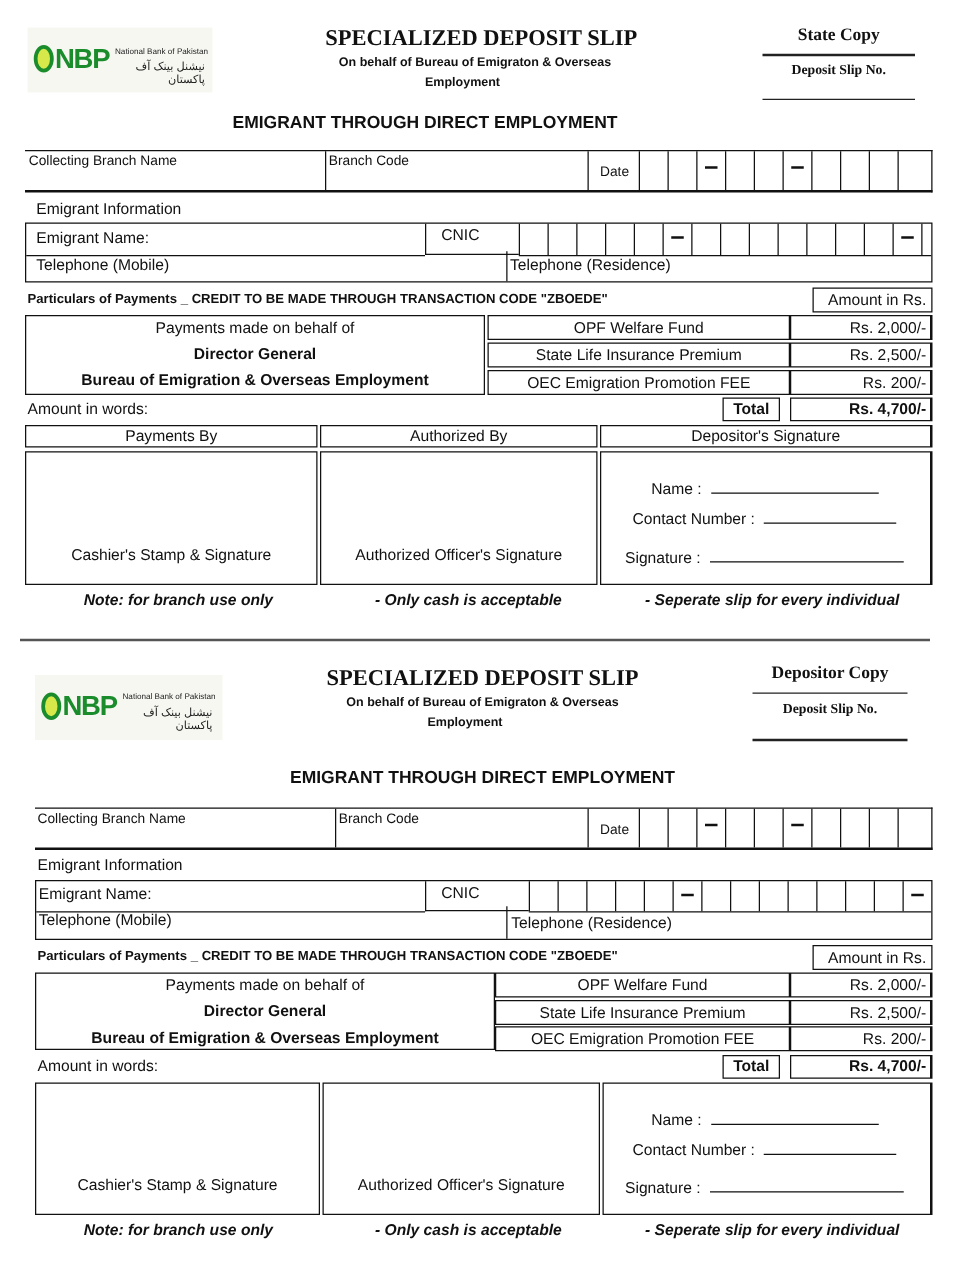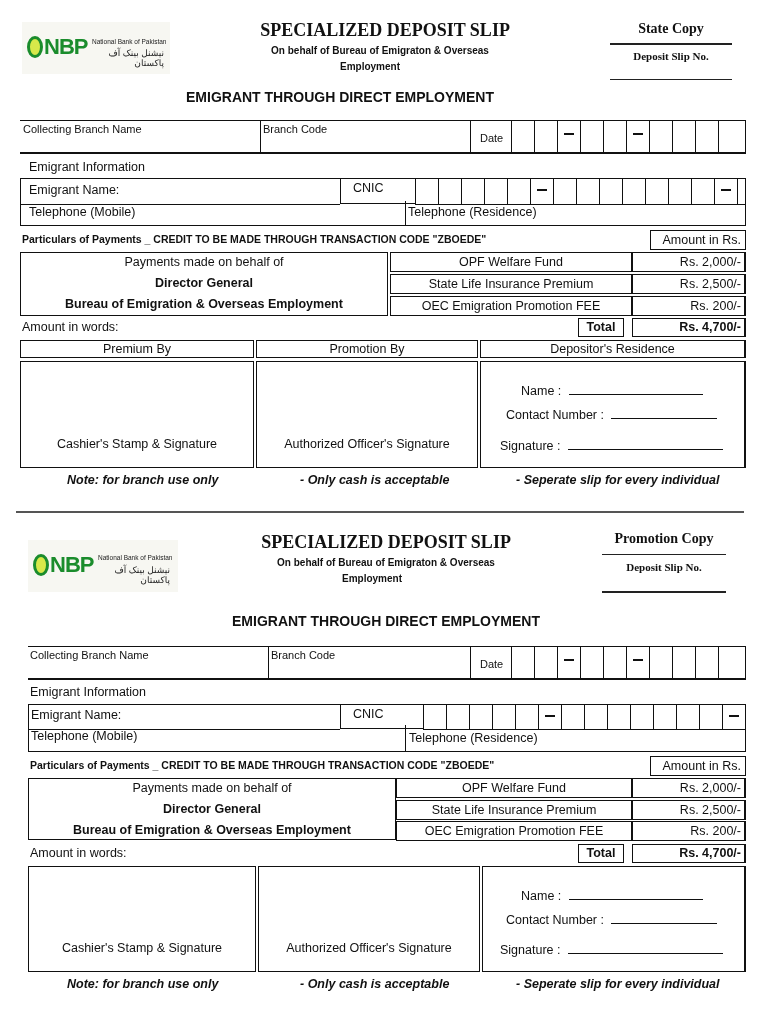--- a/index.html
+++ b/index.html
@@ -124,23 +124,23 @@
   <div class="box t12 right" style="left:632px;top:252px;width:114px;height:20px;padding:2px 3px 0 0;border-right-width:2px;"><span>Rs. 2,000/-</span></div>
   <div class="box t12 ctr" style="left:390px;top:274px;width:242px;height:20px;padding-top:2px;"><span>State Life Insurance Premium</span></div>
   <div class="box t12 right" style="left:632px;top:274px;width:114px;height:20px;padding:2px 3px 0 0;border-right-width:2px;"><span>Rs. 2,500/-</span></div>
   <div class="box t12 ctr" style="left:390px;top:296px;width:242px;height:20px;padding-top:2px;"><span>OEC Emigration Promotion FEE</span></div>
   <div class="box t12 right" style="left:632px;top:296px;width:114px;height:20px;padding:2px 3px 0 0;border-right-width:2px;"><span>Rs. 200/-</span></div>
 
   <div class="abs t12" style="left:22px;top:320px;">Amount in words:</div>
   <div class="box t12 b ctr" style="left:578px;top:318px;width:46px;height:19px;padding-top:1px;"><span>Total</span></div>
   <div class="box t12 b right" style="left:632px;top:318px;width:114px;height:19px;padding:1px 3px 0 0;border-right-width:2px;"><span>Rs. 4,700/-</span></div>
 
-  <div class="box t12 ctr" style="left:20px;top:340px;width:234px;height:18px;padding-top:1px;"><span>Premium By</span></div>
-  <div class="box t12 ctr" style="left:256px;top:340px;width:222px;height:18px;padding-top:1px;"><span>Promotion By</span></div>
-  <div class="box t12 ctr" style="left:480px;top:340px;width:266px;height:18px;padding-top:1px;border-right-width:2px;"><span>Depositor's Residence</span></div>
+  <div class="box t12 ctr" style="left:20px;top:340px;width:234px;height:18px;padding-top:1px;"><span>Payments By</span></div>
+  <div class="box t12 ctr" style="left:256px;top:340px;width:222px;height:18px;padding-top:1px;"><span>Authorized By</span></div>
+  <div class="box t12 ctr" style="left:480px;top:340px;width:266px;height:18px;padding-top:1px;border-right-width:2px;"><span>Depositor's Signature</span></div>
 
   <div class="box t12" style="left:20px;top:361px;width:234px;height:107px;">
     <div class="abs ctr" style="left:0;top:75px;width:232px;">Cashier's Stamp &amp; Signature</div>
   </div>
   <div class="box t12" style="left:256px;top:361px;width:222px;height:107px;">
     <div class="abs ctr" style="left:0;top:75px;width:220px;">Authorized Officer's Signature</div>
   </div>
   <div class="box t12" style="left:480px;top:361px;width:266px;height:107px;border-right-width:2px;">
     <div class="abs" style="left:40px;top:20px;">
       <span>Name :</span>
@@ -166,21 +166,21 @@
 <div>
   <div class="logo" style="left:28px;top:540px;width:150px;height:52px;">
     <div class="nbp-mark" style="left:5px;top:14px;"></div>
     <div class="nbp-text" style="left:22px;top:12px;">NBP</div>
     <div class="nbp-en" style="left:70px;top:14px;">National Bank of Pakistan</div>
     <div class="nbp-ur" style="left:70px;top:25px;width:72px;">نیشنل بینک آف پاکستان</div>
   </div>
   <div class="abs serif b ctr" style="left:236px;top:532px;width:300px;font-size:18px;">SPECIALIZED DEPOSIT SLIP</div>
   <div class="abs b ctr" style="left:236px;top:557px;width:300px;font-size:10px;">On behalf of Bureau of Emigraton  &amp; Overseas</div>
   <div class="abs b ctr" style="left:236px;top:573px;width:272px;font-size:10px;">Employment</div>
-  <div class="abs serif b ctr" style="left:602px;top:531px;width:124px;font-size:14px;">Promotion Copy</div>
+  <div class="abs serif b ctr" style="left:602px;top:531px;width:124px;font-size:14px;">Depositor Copy</div>
   <div class="hr" style="left:602px;top:554px;width:124px;"></div>
   <div class="abs serif b ctr" style="left:602px;top:561px;width:124px;font-size:11px;">Deposit Slip No.</div>
   <div class="hr" style="left:602px;top:591px;width:124px;border-top-width:2px;"></div>
 
   <div class="abs b ctr" style="left:206px;top:613px;width:360px;font-size:14px;">EMIGRANT THROUGH DIRECT EMPLOYMENT</div>
 
   <div class="box" style="left:28px;top:646px;width:718px;height:34px;border-width:1px 1.5px 2px 0;">
     <div class="abs t11" style="left:0;top:0;width:240px;height:32px;">
       <span class="abs" style="left:2px;top:2px;">Collecting Branch Name</span>
     </div>

